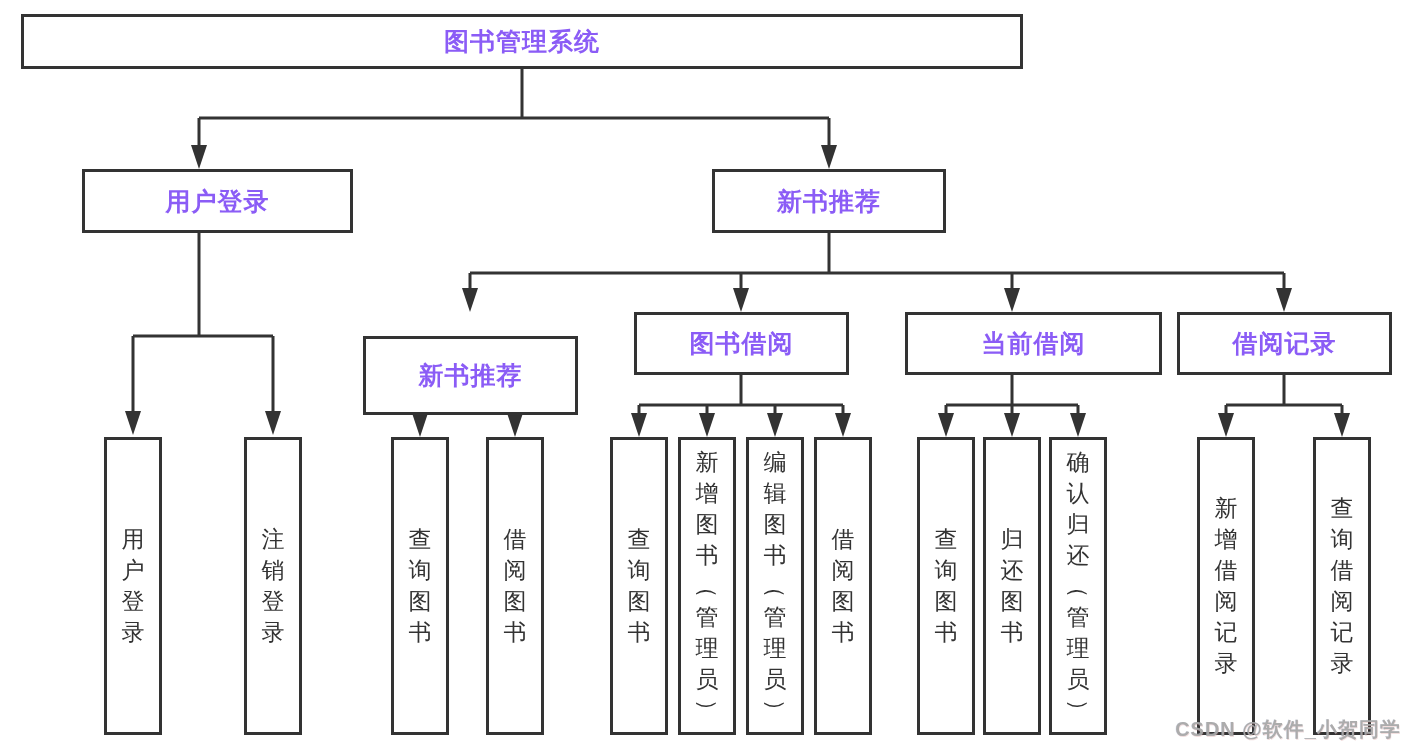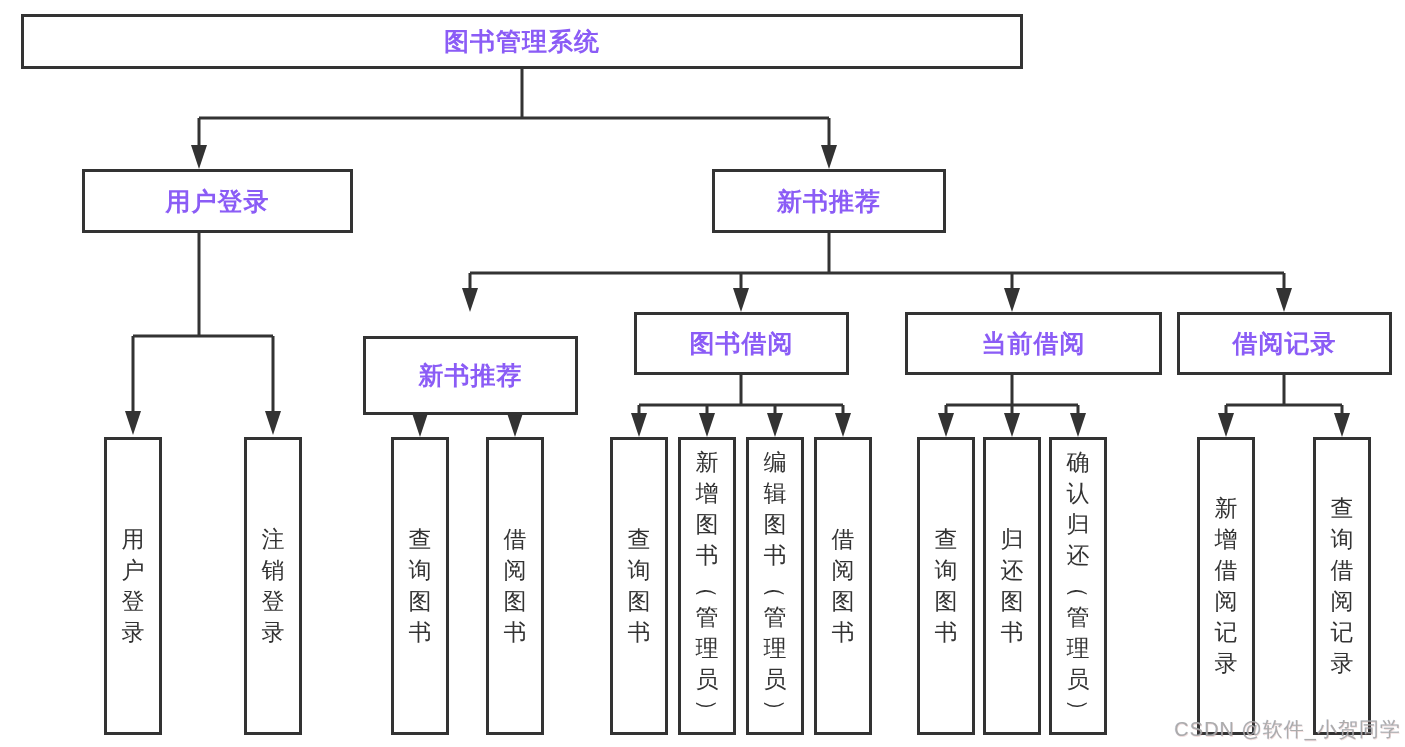--- a/index.html
+++ b/index.html
@@ -19,20 +19,21 @@
     position:absolute; box-sizing:border-box; background:#ffffff;
     border:3px solid #333333; top:437px; width:58px; height:298px;
     display:flex; flex-direction:column; align-items:center; justify-content:center;
   }
   .vchar { font-size:23px; line-height:31px; color:#333333; display:block; }
   .vchar.rot { transform:rotate(90deg); }
   .watermark {
     position:absolute; right:4px; bottom:4px; font-size:20px;
     color:#a8a8a8; opacity:0.95; letter-spacing:1px; white-space:nowrap;
     text-shadow:0.5px 0.5px 0 rgba(200,120,120,0.25), -0.5px -0.5px 0 rgba(120,140,200,0.25);
+    font-weight:bold;
   }
 </style>
 </head>
 <body>
 
 <div class="canvas">
 
   <svg class="connector-svg" viewBox="0 0 1405 747" xmlns="http://www.w3.org/2000/svg">
     <g>
       <path class="edge" d="M522 69 V118 M199 118 H829 M199 118 V147 M829 118 V147"></path>

